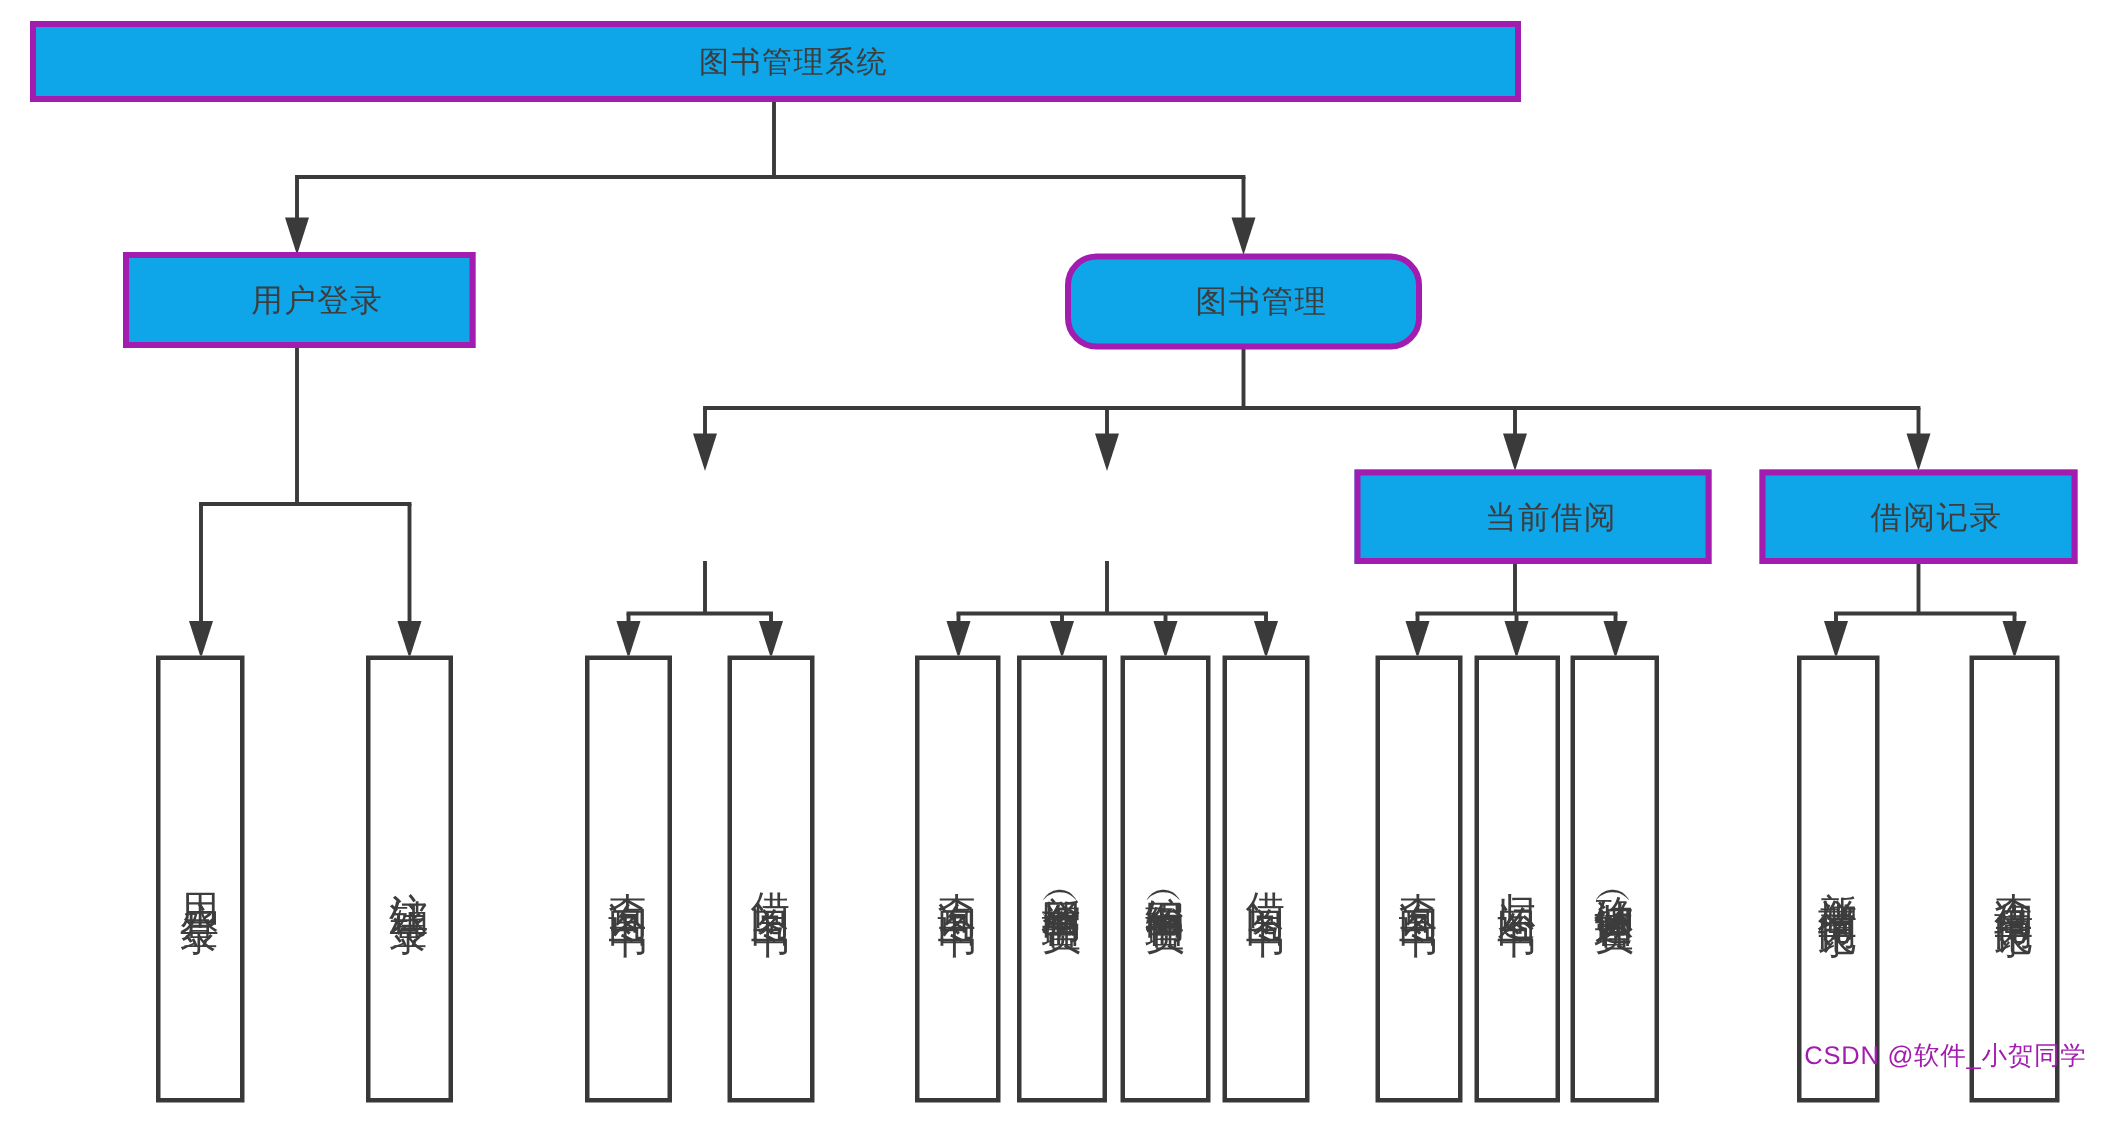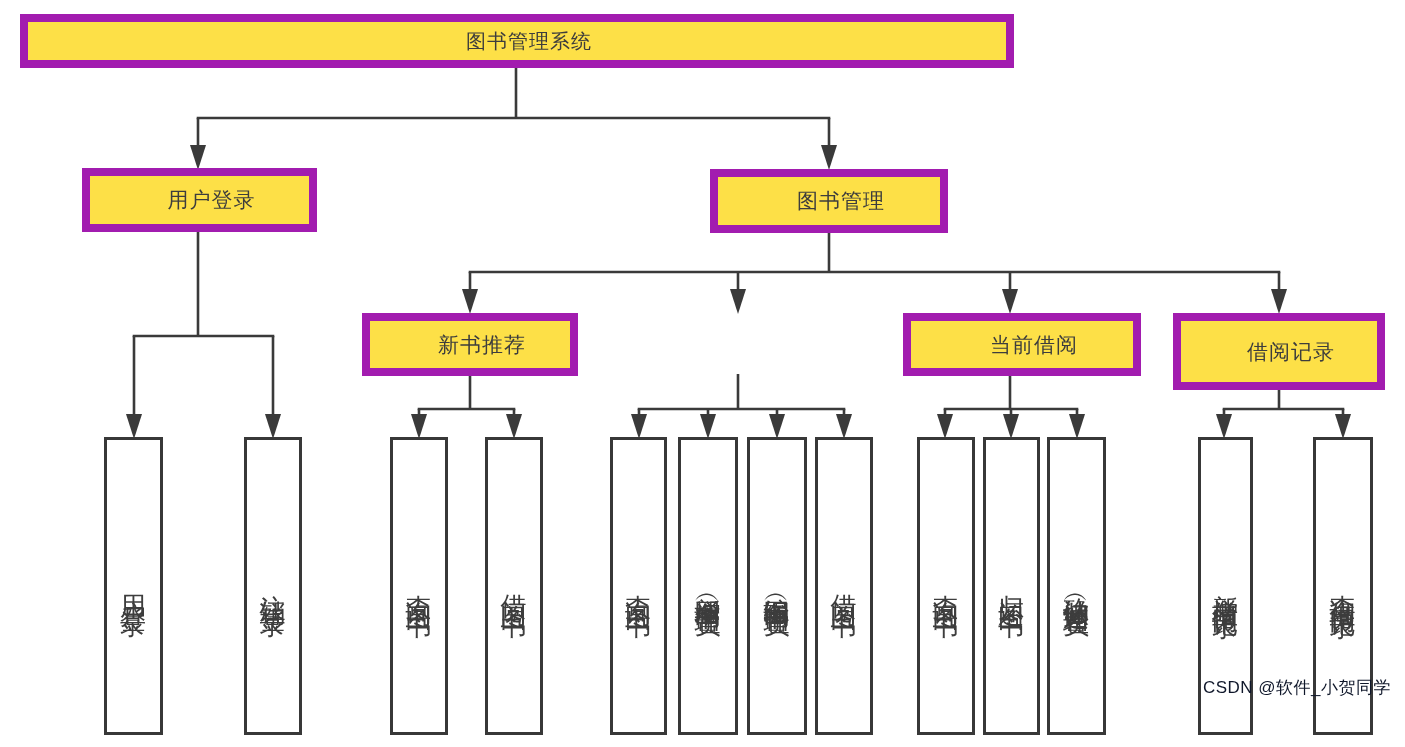--- a/index.html
+++ b/index.html
@@ -2,34 +2,34 @@
 <html><head>
 <meta charset="utf-8">
 <style>
   html,body{margin:0;padding:0;background:#fff;}
   #canvas{
     position:relative;width:1405px;height:747px;background:#ffffff;overflow:hidden;
     font-family:"Liberation Sans","DejaVu Sans",sans-serif;color:#3d3d3d;
   }
   #connectors{position:absolute;left:0;top:0;z-index:0;}
   .hbox{
-    position:absolute;box-sizing:border-box;background:#fde047;
-    border:8px solid #a21caf;display:flex;align-items:center;justify-content:center;
+    position:absolute;box-sizing:border-box;background:#0ea5e9;
+    border:4px solid #a21caf;display:flex;align-items:center;justify-content:center;
     font-size:21px;letter-spacing:1px;z-index:1;padding-left:24px;
   }
   .root{font-size:20px;}
   .vbox{
     position:absolute;box-sizing:border-box;background:#fff;
     border:3px solid #383838;display:flex;align-items:center;justify-content:center;
     writing-mode:vertical-rl;text-orientation:mixed;
     font-size:26px;letter-spacing:6px;line-height:1;z-index:1;top:437px;height:298px;
   }
   #watermark{
-    position:absolute;top:676px;right:14px;z-index:3;
-    color:#0f172a;font-size:17px;letter-spacing:0.5px;
+    position:absolute;top:692px;right:14px;z-index:3;
+    color:#a21caf;font-size:17px;letter-spacing:0.5px;
   }
 </style>
 </head>
 <body>
 
 <div id="canvas">
 
   <svg id="connectors" width="1405" height="747" viewBox="0 0 1405 747" fill="none" stroke="#3a3a3a" stroke-width="2.6">
 
     <line x1="516" y1="66" x2="516" y2="119"></line>
@@ -88,25 +88,24 @@
     <line x1="1222.7" y1="409" x2="1344.3" y2="409"></line>
     <line x1="1224" y1="409" x2="1224" y2="418"></line>
     <polygon points="1216,414 1232,414 1224,439" fill="#3a3a3a" stroke="none"></polygon>
     <line x1="1343" y1="409" x2="1343" y2="418"></line>
     <polygon points="1335,414 1351,414 1343,439" fill="#3a3a3a" stroke="none"></polygon>
   </svg>
 
   <div class="hbox root" style="left:20px;top:14px;width:994px;height:54px;">图书管理系统</div>
 
   <div class="hbox" style="left:82px;top:168px;width:235px;height:64px;">用户登录</div>
-  <div class="hbox" style="left:710px;top:169px;width:238px;height:64px;">图书管理</div>
+  <div class="hbox" style="left:710px;top:169px;width:238px;height:64px;border-radius:21px;">图书管理</div>
 
-  <div class="hbox" style="left:362px;top:313px;width:216px;height:63px;">新书推荐</div>
   <div class="hbox" style="left:903px;top:313px;width:238px;height:63px;">当前借阅</div>
-  <div class="hbox" style="left:1173px;top:313px;width:212px;height:77px;text-align:right;">借阅记录</div>
+  <div class="hbox" style="left:1173px;top:313px;width:212px;height:63px;text-align:right;">借阅记录</div>
 
   <div class="vbox" style="left:104px;width:59px;">用户登录</div>
   <div class="vbox" style="left:244px;width:58px;">注销登录</div>
 
   <div class="vbox" style="left:390px;width:58px;">查询图书</div>
   <div class="vbox" style="left:485px;width:58px;">借阅图书</div>
 
   <div class="vbox" style="left:610px;width:57px;">查询图书</div>
   <div class="vbox" style="left:678px;width:60px;letter-spacing:2px;">新增图书（管理员）</div>
   <div class="vbox" style="left:747px;width:60px;letter-spacing:2px;">编辑图书（管理员）</div>

